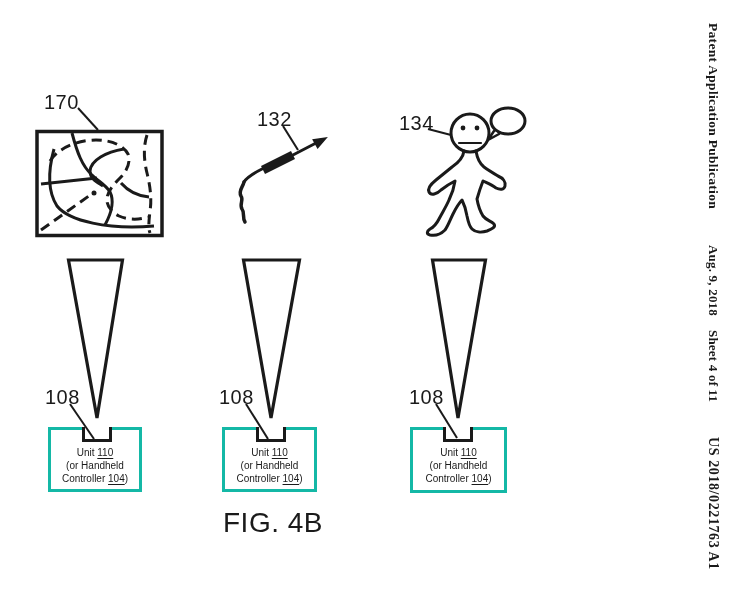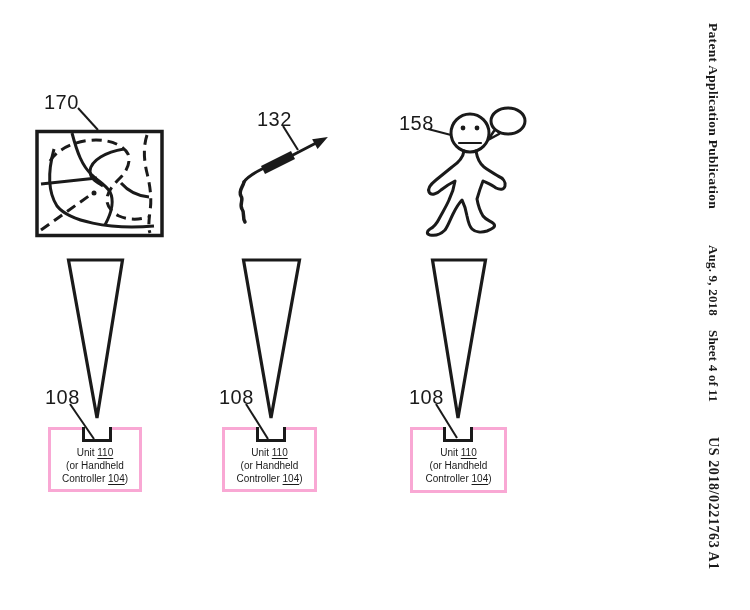--- a/index.html
+++ b/index.html
@@ -3,21 +3,21 @@
 <meta charset="utf-8">
 <style>
   html,body{margin:0;padding:0;background:#fff;}
   .page{position:relative;width:750px;height:610px;background:#ffffff;overflow:hidden;
         font-family:"Liberation Sans",sans-serif;color:#1a1a1a;}
   
   .art{position:absolute;left:0;top:0;z-index:5;pointer-events:none;}
   
   .ref{position:absolute;font-size:20px;line-height:1;letter-spacing:.5px;z-index:2;}
   
-  .unit-box{position:absolute;border:3px solid #f9a8d4;box-sizing:border-box;background:#fff;z-index:1;}
+  .unit-box{position:absolute;border:3px solid #14b8a6;box-sizing:border-box;background:#fff;z-index:1;}
   .aperture{position:absolute;top:-3px;width:30px;height:15px;box-sizing:border-box;background:#fff;
             border:3px solid #1a1a1a;border-top:none;}
   .unit-text{position:absolute;left:0;right:0;top:13px;bottom:2px;display:flex;flex-direction:column;
              align-items:center;justify-content:center;font-size:10px;line-height:13px;text-align:center;}
   .u{text-decoration:underline;text-underline-offset:2px;}
   
   .fig-caption{position:absolute;font-size:28px;line-height:1;letter-spacing:.5px;z-index:2;}
   
   .side-text{position:absolute;left:705px;writing-mode:vertical-rl;white-space:nowrap;z-index:2;
              font-family:"Liberation Serif",serif;font-weight:700;color:#1a1a1a;}
@@ -26,21 +26,21 @@
   .side-sheet{top:330px;font-size:13px;letter-spacing:.2px;}
   .side-pat{top:437px;font-size:14px;letter-spacing:.6px;}
 </style>
 </head>
 <body>
 
 <div class="page">
 
   <div class="ref" style="left:44px;top:92px">170</div>
   <div class="ref" style="left:257px;top:109px">132</div>
-  <div class="ref" style="left:399px;top:113px">158</div>
+  <div class="ref" style="left:399px;top:113px">134</div>
   <div class="ref" style="left:45px;top:387px">108</div>
   <div class="ref" style="left:219px;top:387px">108</div>
   <div class="ref" style="left:409px;top:387px">108</div>
 
   <div class="unit-box" style="left:48px;top:427px;width:94px;height:65px">
     <div class="aperture" style="left:31px"></div>
     <div class="unit-text">
       <div><span>Unit </span><span class="u">110</span></div>
       <div>(or Handheld</div>
       <div><span>Controller </span><span class="u">104</span><span>)</span></div>
@@ -58,20 +58,21 @@
 
   <div class="unit-box" style="left:410px;top:427px;width:97px;height:66px">
     <div class="aperture" style="left:30px"></div>
     <div class="unit-text">
       <div><span>Unit </span><span class="u">110</span></div>
       <div>(or Handheld</div>
       <div><span>Controller </span><span class="u">104</span><span>)</span></div>
     </div>
   </div>
 
+  <div class="fig-caption" style="left:223px;top:509px">FIG. 4B</div>
 
   <div class="side-text side-pub">Patent Application Publication</div>
   <div class="side-text side-date">Aug. 9, 2018</div>
   <div class="side-text side-sheet">Sheet 4 of 11</div>
   <div class="side-text side-pat">US 2018/0221763 A1</div>
 
   <svg class="art" width="750" height="610" viewBox="0 0 750 610">
 
     <g stroke="#1a1a1a" fill="none">
       <rect x="37" y="131.5" width="125" height="104" fill="#ffffff" stroke-width="3.5"></rect>

